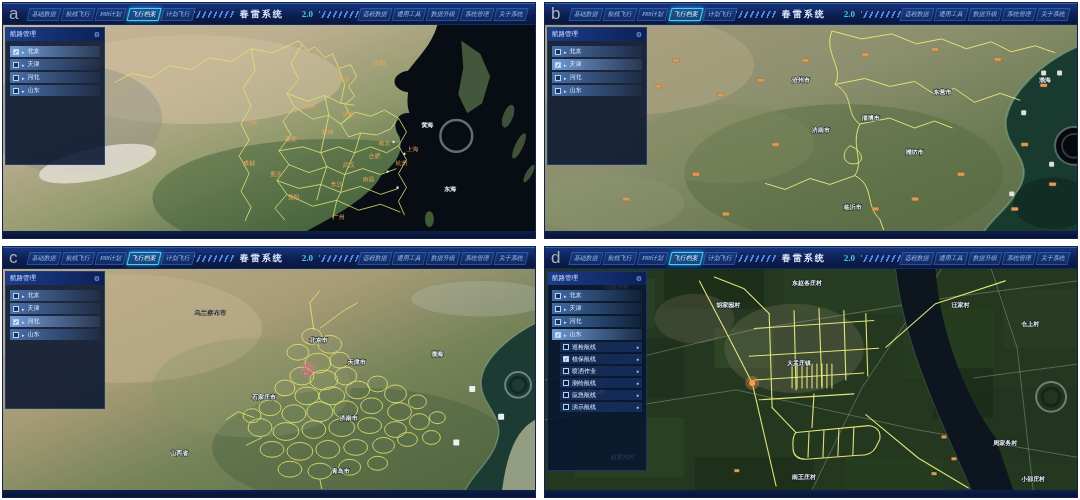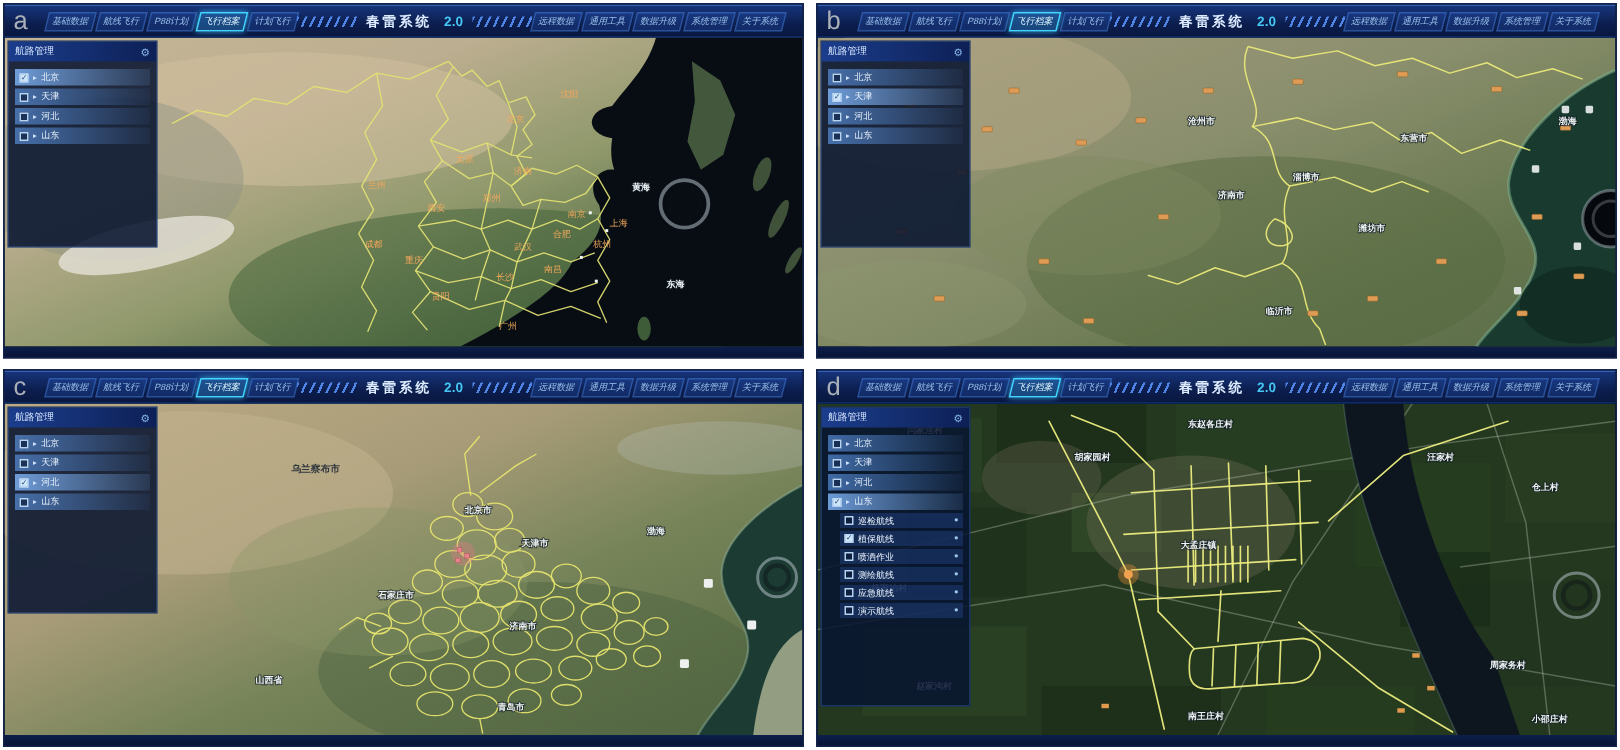--- a/index.html
+++ b/index.html
@@ -1,29 +1,29 @@
 <!DOCTYPE html>
 <html><head>
 <meta charset="utf-8">
 <style>
   html,body{margin:0;padding:0;background:#ffffff;}
   *{box-sizing:border-box;}
   .page{width:1080px;height:500px;display:grid;grid-template-columns:534px 534px;grid-template-rows:237px 252px;gap:7px 8px;padding:2px;background:#fff;font-family:"Liberation Sans",sans-serif;overflow:hidden;}
   .panel{position:relative;background:#0a1838;border:1px solid #12244e;display:flex;flex-direction:column;overflow:hidden;}
   .letter{position:absolute;top:0px;left:6px;z-index:9;font-size:17px;color:#aab0b8;line-height:22px;}
   
-  .hdr{flex:0 0 22px;height:22px;background:linear-gradient(180deg,#16347a,#0c1e4e 60%,#0a1840);border-top:1px solid #3a5fae;border-bottom:1px solid #0a2a6a;display:flex;align-items:center;justify-content:center;padding:0 8px 0 24px;position:relative;z-index:5;white-space:nowrap;overflow:hidden;}
+  .hdr{flex:0 0 22px;height:22px;background:linear-gradient(180deg,#16347a,#0c1e4e 60%,#0a1840);border-top:1px solid #3a5fae;border-bottom:1px solid #0a2a6a;display:flex;align-items:center;justify-content:flex-end;padding:0 8px 0 24px;position:relative;z-index:5;white-space:nowrap;overflow:hidden;font-family:Liberation Serif, serif;}
   .hdr::after{content:"";position:absolute;left:50%;bottom:-4px;transform:translateX(-50%);width:190px;height:4px;background:#0d2156;clip-path:polygon(4% 0,96% 0,100% 100%,0 100%);}
   .nav{display:flex;gap:2px;align-items:center;}
   .nav-item{font-size:6px;color:#9cc0ea;padding:1px 3px;background:rgba(40,90,190,.28);border:1px solid rgba(90,150,240,.35);transform:skewX(-14deg);cursor:pointer;}
   .nav-item.active{border-color:#41d4ff;background:rgba(60,180,255,.30);color:#dff6ff;box-shadow:0 0 4px rgba(64,200,255,.8);}
   .ttl{display:flex;align-items:center;gap:6px;}
   .hatch{width:40px;height:7px;background:repeating-linear-gradient(115deg,rgba(90,150,255,.85) 0px,rgba(90,150,255,.85) 1.5px,transparent 1.5px,transparent 5px);}
   .title-text{font-size:9px;color:#dcebff;letter-spacing:2px;font-weight:bold;}
-  .title-ver{font-size:9px;color:#45c8f4;font-weight:bold;margin-left:2px;}
+  .title-ver{font-size:9px;color:#45c8f4;font-weight:bold;margin-left:12px;}
   
   .body{flex:1;position:relative;background:#0b141f;}
   svg.map{position:absolute;inset:0;width:100%;height:100%;display:block;}
   .ftr{flex:0 0 7px;background:linear-gradient(180deg,#0d1f4c,#081335);}
   
   .sidebar{position:absolute;top:2px;left:2px;width:100px;min-height:138px;background:rgba(8,20,48,.88);border:1px solid rgba(60,110,200,.35);z-index:4;}
   .sidebar.tall{min-height:200px;}
   .sb-hd{height:13px;display:flex;align-items:center;justify-content:space-between;padding:0 4px;background:linear-gradient(90deg,#1b3d8c,#0d2056);color:#d6e6ff;font-size:6.5px;}
   .gear{color:#86b4e8;font-size:7px;cursor:pointer;}
   .sb-list{padding:3px 0 4px;}

